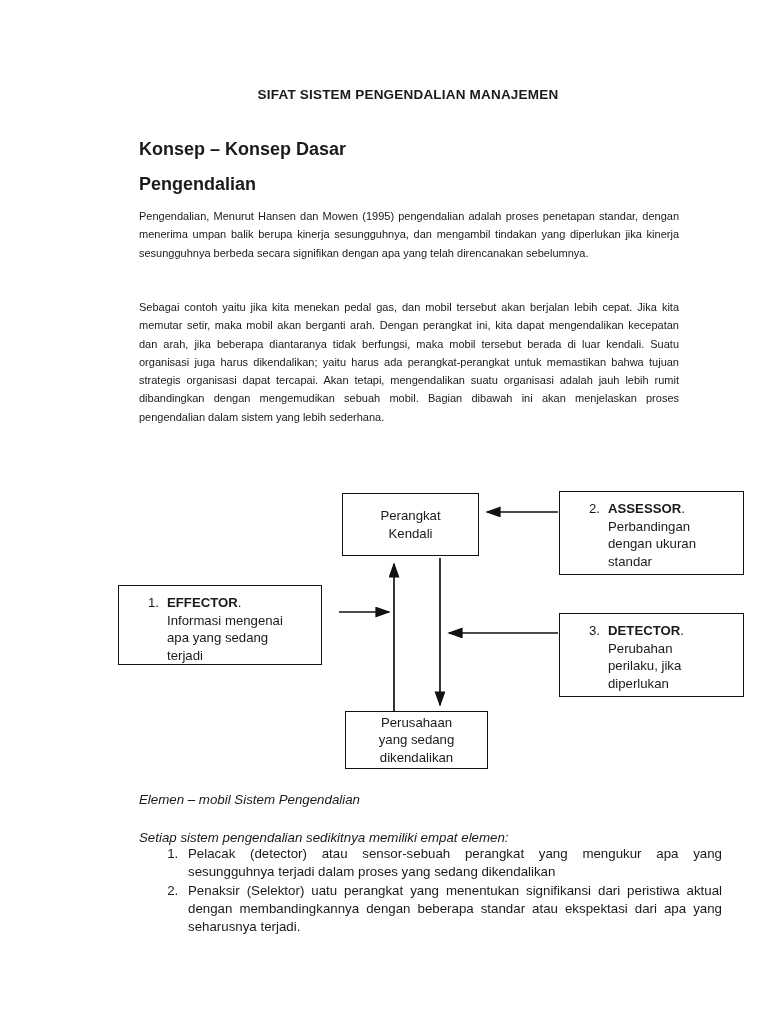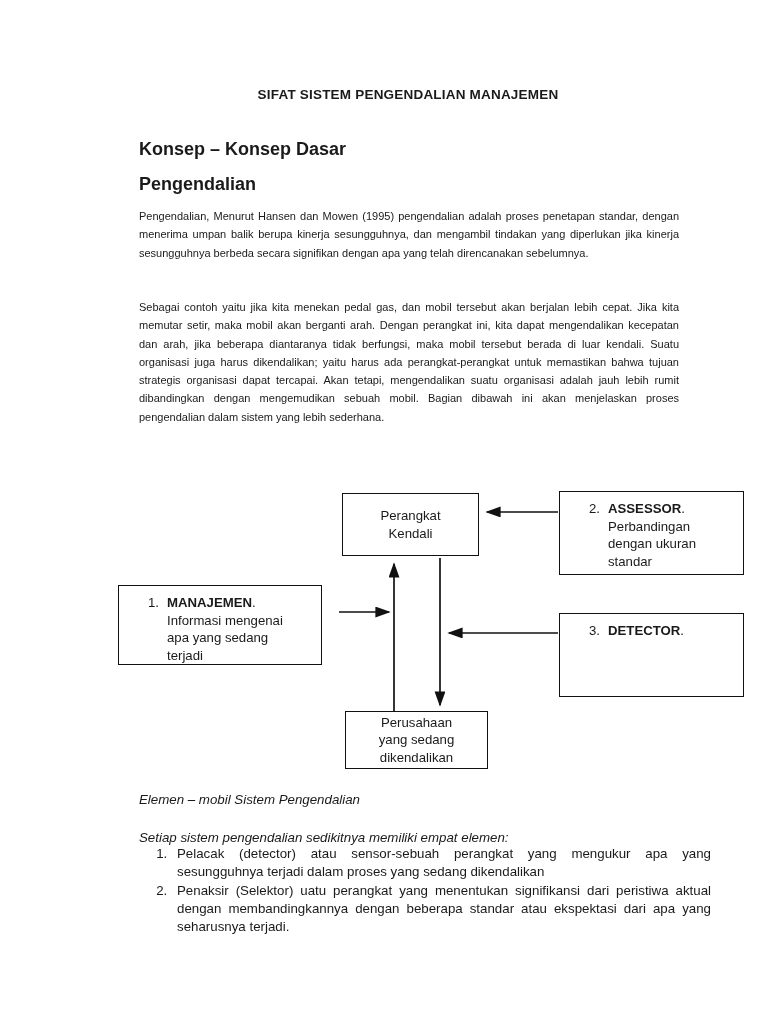--- a/index.html
+++ b/index.html
@@ -68,21 +68,21 @@
     left: 139px;
     top: 829px;
     width: 540px;
     font-size: 13.3px;
     line-height: 18.3px;
     font-style: italic;
   }
 
   ol.elements-list {
     position: absolute;
-    left: 141px;
+    left: 152px;
     top: 845px;
     width: 540px;
     margin: 0;
     padding: 0 0 0 30px;
     font-size: 13.3px;
     line-height: 18.3px;
     list-style-position: outside;
   }
   ol.elements-list li {
     text-align: justify;
@@ -216,21 +216,21 @@
     <div class="node node-center node-perusahaan">
       <div class="txt">Perusahaan
 yang sedang
 dikendalikan</div>
     </div>
 
     <div class="node node-num node-detector">
       <div class="numrow">
         <div class="num">1.</div>
         <div class="body">
-          <div><span class="name">MANAJEMEN</span><span>.</span></div>
+          <div><span class="name">EFFECTOR</span><span>.</span></div>
           <div class="desc">Informasi mengenai
 apa yang sedang
 terjadi</div>
         </div>
       </div>
     </div>
 
     <div class="node node-num node-assessor">
       <div class="numrow">
         <div class="num">2.</div>
@@ -241,20 +241,23 @@
 standar</div>
         </div>
       </div>
     </div>
 
     <div class="node node-num node-effector">
       <div class="numrow">
         <div class="num">3.</div>
         <div class="body">
           <div><span class="name">DETECTOR</span><span>.</span></div>
+          <div class="desc">Perubahan
+perilaku, jika
+diperlukan</div>
         </div>
       </div>
     </div>
 
   </div>
 
   <div class="caption">Elemen – mobil Sistem Pengendalian</div>
 
   <div class="list-intro">Setiap sistem pengendalian sedikitnya memiliki empat elemen:</div>
 

